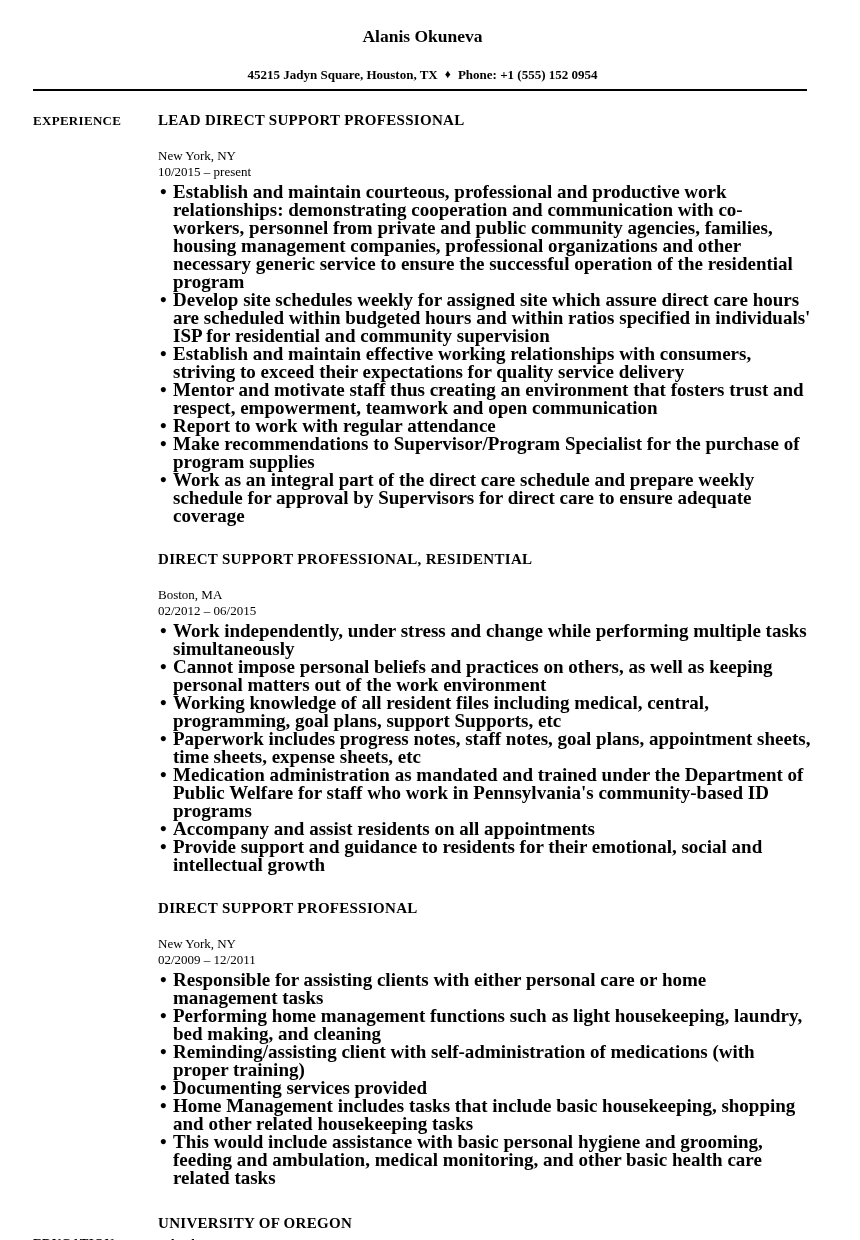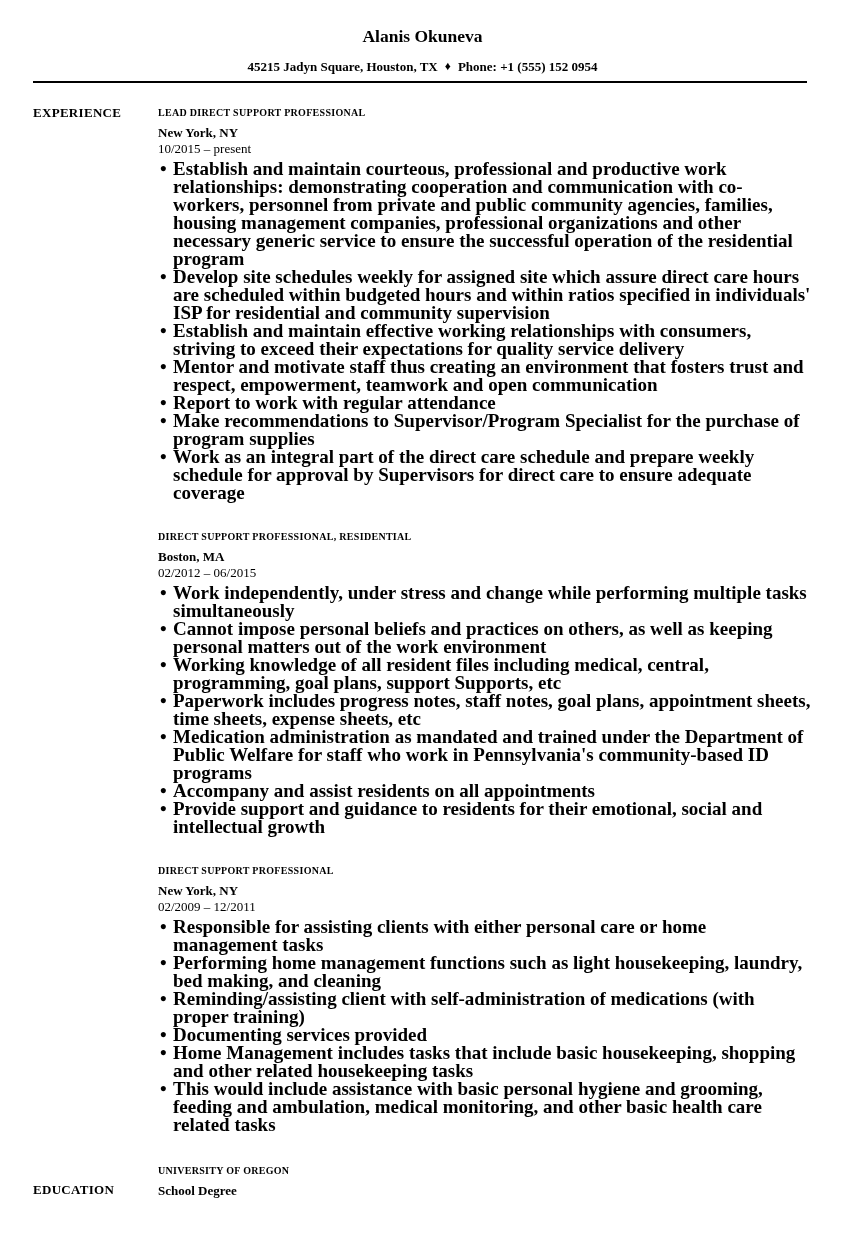--- a/index.html
+++ b/index.html
@@ -11,32 +11,32 @@
     overflow:hidden;
   }
   .page{
     box-sizing:border-box;
     width:860px;height:1240px;
     padding:26px 48px 0 33px;
     overflow:hidden;
   }
   .header{text-align:center;}
   .name{font-size:17.5px;font-weight:700;line-height:20px;}
-  .contact{font-size:13px;font-weight:700;line-height:16px;margin-top:13px;}
+  .contact{font-size:13px;font-weight:700;line-height:16px;margin-top:21px;}
   .diamond{margin:0 7px;font-size:12px;position:relative;top:-1px;display:inline-block;}
   .rule{height:0;border-top:2.6px solid #000;margin-top:6px;width:774px;}
   .section{display:flex;margin-top:20px;}
   .section-label{
     flex:0 0 125px;width:125px;
     font-weight:700;font-size:13px;letter-spacing:0.3px;line-height:19px;
   }
   .section-content{flex:1;max-width:654px;}
   .job + .job{margin-top:25px;}
-  .job-title{margin:0;font-size:10px;font-weight:700;letter-spacing:0.3px;line-height:19px;}
-  .job-location{font-weight:700;font-size:13px;line-height:16px;margin-top:3px;}
+  .job-title{margin:0;font-size:15px;font-weight:700;letter-spacing:0.3px;line-height:19px;}
+  .job-location{font-weight:400;font-size:13px;line-height:16px;margin-top:18px;}
   .job-dates{font-size:13px;line-height:16px;}
   .job-bullets{
     list-style:none;margin:3px 0 0;padding:0 0 0 15px;
     font-size:19px;line-height:18px;font-weight:bold;
   }
   .job-bullets li{position:relative;}
   .job-bullets li::before{content:"\2022";position:absolute;left:-13px;}
   .education{margin-top:27px;align-items:flex-end;}
   .degree{font-weight:700;font-size:13px;line-height:17px;margin-top:2px;}
 </style>

